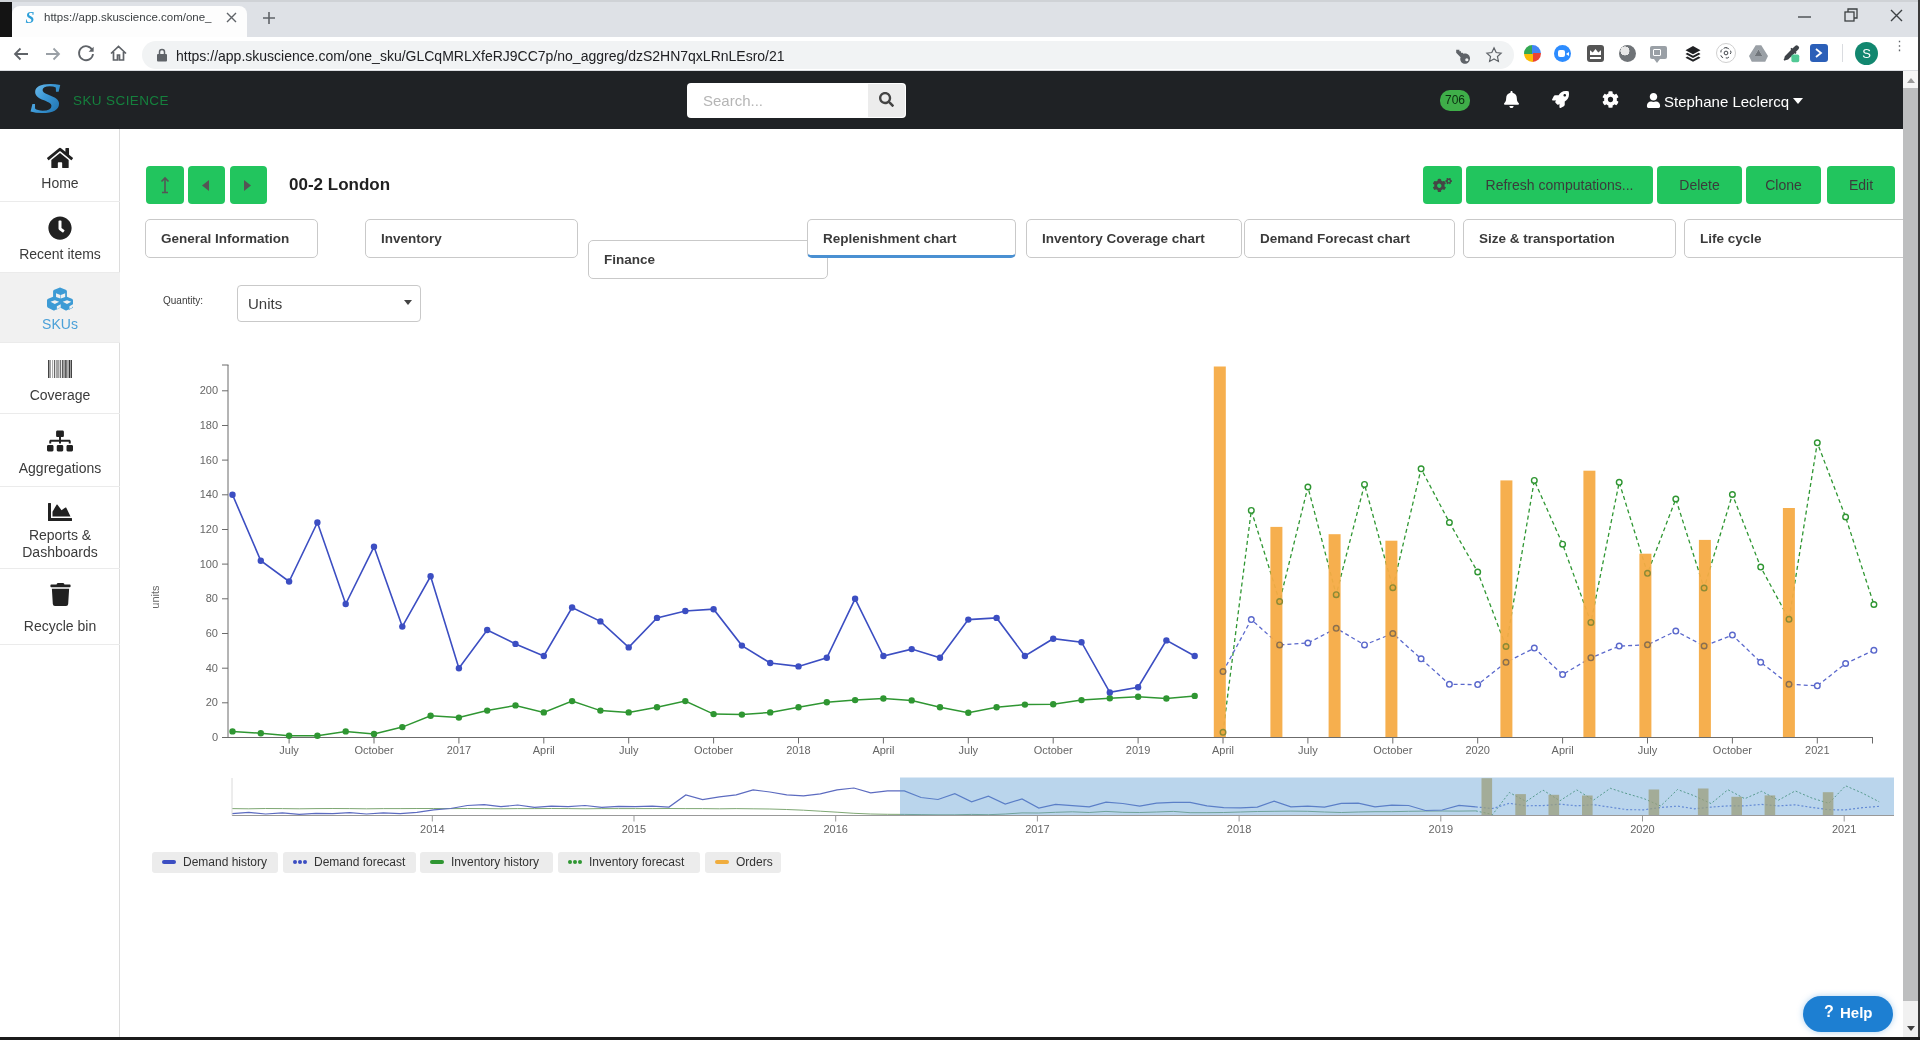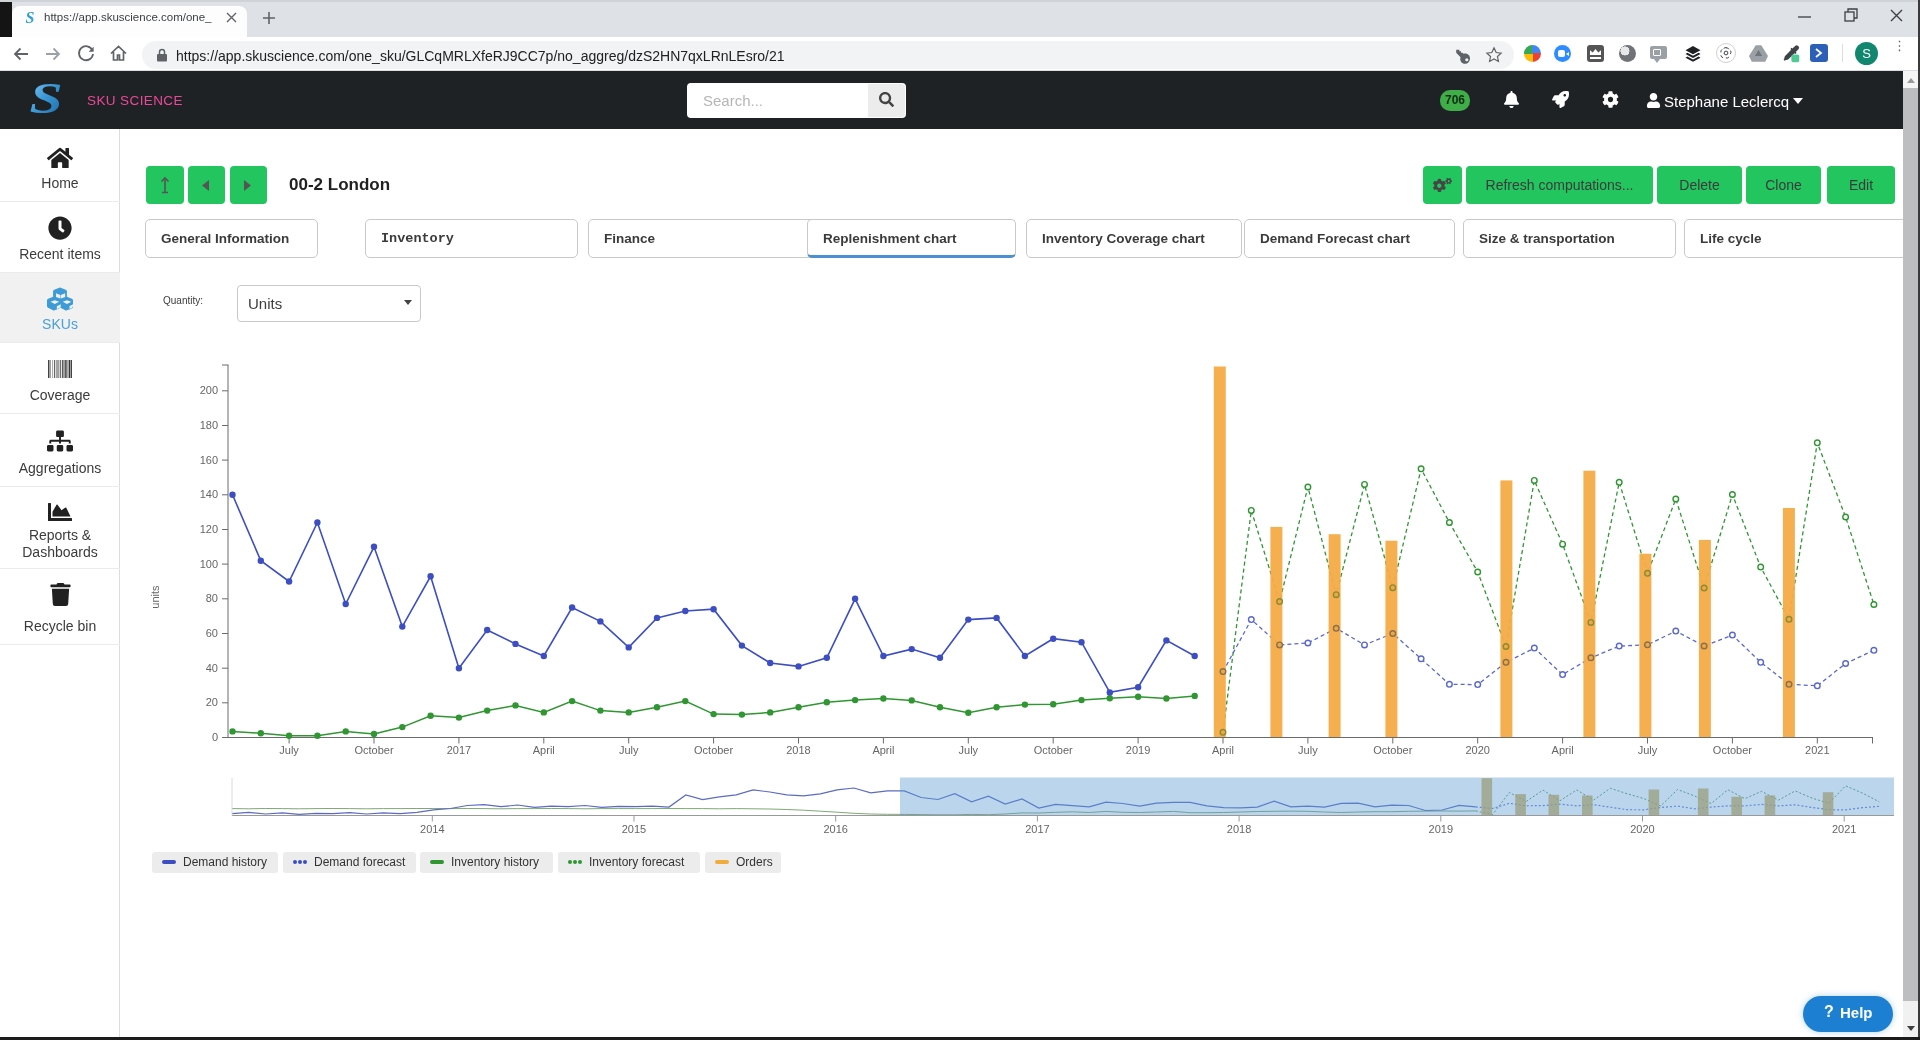--- a/index.html
+++ b/index.html
@@ -99,28 +99,28 @@
 <svg class="abs" style="left:24px;top:79px" width="44" height="42" viewBox="0 0 44 42">
       <defs>
         <linearGradient id="lg" x1="0" y1="0" x2="1" y2="1">
           <stop offset="0" stop-color="#8fd0f5"></stop>
           <stop offset="0.45" stop-color="#3d9ad8"></stop>
           <stop offset="1" stop-color="#1565a0"></stop>
         </linearGradient>
       </defs>
       <text x="17" y="36" text-anchor="middle" font-family="Liberation Serif" font-style="italic" font-weight="700" font-size="46" fill="url(#lg)" transform="scale(1.3,0.95)">S</text>
     </svg>
-<div class="abs" style="left:87px;top:93px;color:#ec4899;font-size:13.5px;letter-spacing:0.4px">SKU SCIENCE</div>
+<div class="abs" style="left:73px;top:93px;color:#15803d;font-size:13.5px;letter-spacing:0.4px">SKU SCIENCE</div>
 <div class="abs" style="left:687px;top:83px;width:219px;height:35px;background:#fff;border-radius:4px"></div>
 <div class="abs" style="left:703px;top:92px;color:#b5b5b5;font-size:15px">Search...</div>
 <div class="abs" style="left:868px;top:84px;width:37px;height:33px;background:#ececec;border-radius:0 4px 4px 0"></div>
 <svg style="position:absolute;left:879px;top:92px" width="15" height="15" viewBox="0 0 512 512">
       <path fill="#444" d="M505 442.7L405.3 343c-4.5-4.5-10.6-7-17-7H372c27.6-35.3 44-79.7 44-128C416 93.1 322.9 0 208 0S0 93.1 0 208s93.1 208 208 208c48.3 0 92.7-16.4 128-44v16.3c0 6.4 2.5 12.5 7 17l99.7 99.7c9.4 9.4 24.6 9.4 33.9 0l28.3-28.3c9.4-9.4 9.4-24.6.1-34zM208 336c-70.7 0-128-57.2-128-128 0-70.7 57.2-128 128-128 70.7 0 128 57.2 128 128 0 70.7-57.2 128-128 128z"></path>
     </svg>
-<div class="abs" style="left:1440px;top:90px;width:30px;height:21px;background:#3fae49;border-radius:10px;color:#0c2d10;font-size:12px;font-weight:700;text-align:center;line-height:21px">706</div>
+<div class="abs" style="left:1440px;top:90px;width:30px;height:21px;background:#3fae49;border-radius:10px;color:#0c2d10;font-size:12px;font-weight:400;text-align:center;line-height:21px">706</div>
 <svg style="position:absolute;left:1503px;top:91px" width="17" height="17" viewBox="0 0 448 512">
       <path fill="#fff" d="M224 512c35.32 0 63.97-28.65 63.97-64H160.03c0 35.35 28.65 64 63.97 64zm215.39-149.71c-19.32-20.76-55.47-51.99-55.47-154.29 0-77.7-54.48-139.9-127.94-155.16V32c0-17.67-14.32-32-31.98-32s-31.98 14.33-31.98 32v20.84C118.56 68.1 64.08 130.3 64.08 208c0 102.3-36.15 133.53-55.47 154.29-6 6.45-8.66 14.16-8.61 21.71.11 16.4 12.98 32 32.1 32h383.8c19.12 0 32-15.6 32.1-32 .05-7.55-2.61-15.27-8.61-21.71z"></path>
     </svg>
 <svg style="position:absolute;left:1552px;top:91px" width="17" height="17" viewBox="0 0 512 512">
       <path fill="#fff" d="M505.1 19.1C503.8 13 499 8.2 492.9 6.9 460.7 0 435.5 0 410.4 0 307.2 0 245.3 55.2 199.1 128H94.8c-16.3 0-35.6 11.9-42.9 26.5L2.5 253.3A28 28 0 0 0 0 264c0 13.2 10.8 24 24 24h103.8l-22.5 22.5c-13 13-13 32.3 0 45.3l50.7 50.7c13 13 32.3 13 45.3 0l22.5-22.5V488c0 13.2 10.8 24 24 24 3.7 0 7.4-.9 10.7-2.5l98.7-49.4c14.6-7.3 26.5-26.5 26.5-42.9V312.8C456.7 266.5 512 204.4 512 101.7c0-25.1 0-50.3-6.9-82.6zM384 168c-22.1 0-40-17.9-40-40s17.9-40 40-40 40 17.9 40 40-17.9 40-40 40z"></path>
     </svg>
 <svg style="position:absolute;left:1602px;top:91px" width="17" height="17" viewBox="0 0 512 512">
       <path fill="#fff" d="M487.4 315.7l-42.6-24.6c4.3-23.2 4.3-47 0-70.2l42.6-24.6c4.9-2.8 7.1-8.6 5.5-14-11.1-35.6-30-67.8-54.7-94.6-3.8-4.1-10-5.1-14.8-2.3L380.8 110c-17.9-15.4-38.5-27.3-60.8-35.1V25.8c0-5.6-3.9-10.5-9.4-11.7-36.7-8.2-74.3-7.8-109.2 0-5.5 1.2-9.4 6.1-9.4 11.7V75c-22.2 7.9-42.8 19.8-60.8 35.1L88.7 85.5c-4.9-2.8-11-1.9-14.8 2.3-24.7 26.7-43.6 58.9-54.7 94.6-1.7 5.4.6 11.2 5.5 14L67.3 221c-4.3 23.2-4.3 47 0 70.2l-42.6 24.6c-4.9 2.8-7.1 8.6-5.5 14 11.1 35.6 30 67.8 54.7 94.6 3.8 4.1 10 5.1 14.8 2.3l42.6-24.6c17.9 15.4 38.5 27.3 60.8 35.1v49.2c0 5.6 3.9 10.5 9.4 11.7 36.7 8.2 74.3 7.8 109.2 0 5.5-1.2 9.4-6.1 9.4-11.7v-49.2c22.2-7.9 42.8-19.8 60.8-35.1l42.6 24.6c4.9 2.8 11 1.9 14.8-2.3 24.7-26.7 43.6-58.9 54.7-94.6 1.5-5.5-.7-11.3-5.6-14.1zM256 336c-44.1 0-80-35.9-80-80s35.9-80 80-80 80 35.9 80 80-35.9 80-80 80z"></path>
     </svg>
 <svg style="position:absolute;left:1646px;top:93px" width="15" height="15" viewBox="0 0 448 512">
@@ -179,22 +179,22 @@
 <div class="abs" style="left:289px;top:175px;font-size:17px;font-weight:700;color:#212121">00-2 London</div>
 <div class="btn" style="left:1423px;top:166px;width:39px;height:38px"></div>
 <svg style="position:absolute;left:1433px;top:176px" width="19" height="19" viewBox="0 0 640 512">
       <path fill="#454545" d="M512.1 191l-8.2 14.3c-3 5.3-9.4 7.5-15.1 5.4-11.8-4.4-22.6-10.7-32.1-18.6-4.6-3.8-5.8-10.5-2.8-15.7l8.2-14.3c-6.9-8-12.3-17.3-15.9-27.4h-16.5c-6 0-11.2-4.3-12.2-10.3-2-12-2.1-24.6 0-37.1 1-6 6.2-10.4 12.2-10.4h16.5c3.6-10.1 9-19.4 15.9-27.4l-8.2-14.3c-3-5.2-1.9-11.9 2.8-15.7 9.5-7.9 20.4-14.2 32.1-18.6 5.7-2.1 12.1.1 15.1 5.4l8.2 14.3c10.5-1.9 21.2-1.9 31.7 0L552 6.3c3-5.3 9.4-7.5 15.1-5.4 11.8 4.4 22.6 10.7 32.1 18.6 4.6 3.8 5.8 10.5 2.8 15.7l-8.2 14.3c6.9 8 12.3 17.3 15.9 27.4h16.5c6 0 11.2 4.3 12.2 10.3 2 12 2.1 24.6 0 37.1-1 6-6.2 10.4-12.2 10.4h-16.5c-3.6 10.1-9 19.4-15.9 27.4l8.2 14.3c3 5.2 1.9 11.9-2.8 15.7-9.5 7.9-20.4 14.2-32.1 18.6-5.7 2.1-12.1-.1-15.1-5.4l-8.2-14.3c-10.4 1.9-21.2 1.9-31.7 0zm-10.3-58.8c20.2 26.6 64.5 12.3 64.5-21.3 0-13.3-6.3-25.8-17-33.7-20.2-14.8-48.9-.8-50.5 24-.5 11.1 2.5 22.2 3 31zM386.3 286.1l33.7 16.8c10.1 5.8 14.5 18.1 10.5 29.1-8.9 24.2-26.4 46.4-42.6 65.8-7.4 8.9-20.2 11.1-30.3 5.3l-29.1-16.8c-16 13.7-34.6 24.6-54.9 31.7v33.6c0 11.6-8.3 21.6-19.7 23.6-24.6 4.2-50.4 4.4-75.9 0-11.5-2-20-11.9-20-23.6V418c-20.3-7.2-38.9-18-54.9-31.7L74 403.1c-10.1 5.8-22.9 3.6-30.3-5.3-16.2-19.4-33.3-41.6-42.2-65.7-4-10.9.4-23.2 10.5-29.1l33.3-16.8c-3.9-20.9-3.9-42.4 0-63.4L12 205.8c-10.1-5.8-14.6-18.1-10.5-29 8.9-24.2 26-46.4 42.2-65.8 7.4-8.9 20.2-11.1 30.3-5.3l29.1 16.8c16-13.7 34.6-24.6 54.9-31.7V57.1c0-11.5 8.2-21.5 19.6-23.5 24.6-4.2 50.5-4.4 76-.1 11.5 2 20 11.9 20 23.6v33.6c20.3 7.2 38.9 18 54.9 31.7l29.1-16.8c10.1-5.8 22.9-3.6 30.3 5.3 16.2 19.4 33.2 41.6 42.1 65.8 4 10.9.1 23.2-10 29.1l-33.7 16.8c3.9 21 3.9 42.5 0 63.5zm-117.6 21.1c59.2-77.7-55.6-170.8-113.9-92.3-59.2 77.7 55.6 170.7 113.9 92.3z"></path>
     </svg>
 <div class="btn" style="left:1466px;top:166px;width:187px;height:38px;line-height:38px">Refresh computations...</div>
 <div class="btn" style="left:1657px;top:166px;width:85px;height:38px;line-height:38px">Delete</div>
 <div class="btn" style="left:1746px;top:166px;width:75px;height:38px;line-height:38px">Clone</div>
 <div class="btn" style="left:1827px;top:166px;width:68px;height:38px;line-height:38px">Edit</div>
 <div class="tabbtn" style="left:145px;width:173px;">General Information</div>
-<div class="tabbtn" style="left:365px;width:213px;font-family:Liberation Mono, monospace;">Inventory</div>
-<div class="tabbtn" style="left:588px;width:240px;">Finance</div>
+<div class="tabbtn" style="left:365px;width:213px;">Inventory</div>
+<div class="tabbtn" style="left:588px;width:240px;margin-top:21px;">Finance</div>
 <div class="tabbtn" style="left:807px;width:209px;border-bottom:3px solid #4a90d2;">Replenishment chart</div>
 <div class="tabbtn" style="left:1026px;width:216px;">Inventory Coverage chart</div>
 <div class="tabbtn" style="left:1244px;width:211px;">Demand Forecast chart</div>
 <div class="tabbtn" style="left:1463px;width:213px;">Size &amp; transportation</div>
 <div class="tabbtn" style="left:1684px;width:227px;">Life cycle</div>
 <div class="abs" style="left:163px;top:295px;font-size:10px;color:#3b3b3b">Quantity:</div>
 <div class="abs" style="left:237px;top:285px;width:184px;height:37px;border:1px solid #c9c9c9;border-radius:4px"></div>
 <div class="abs" style="left:248px;top:295px;font-size:15px;color:#3b3b3b">Units</div>
 <div class="abs" style="left:404px;top:300px;width:0;height:0;border-left:4.5px solid transparent;border-right:4.5px solid transparent;border-top:5.5px solid #444"></div>
 <svg class="abs" style="left:0;top:0" width="1920" height="1040" viewBox="0 0 1920 1040">

